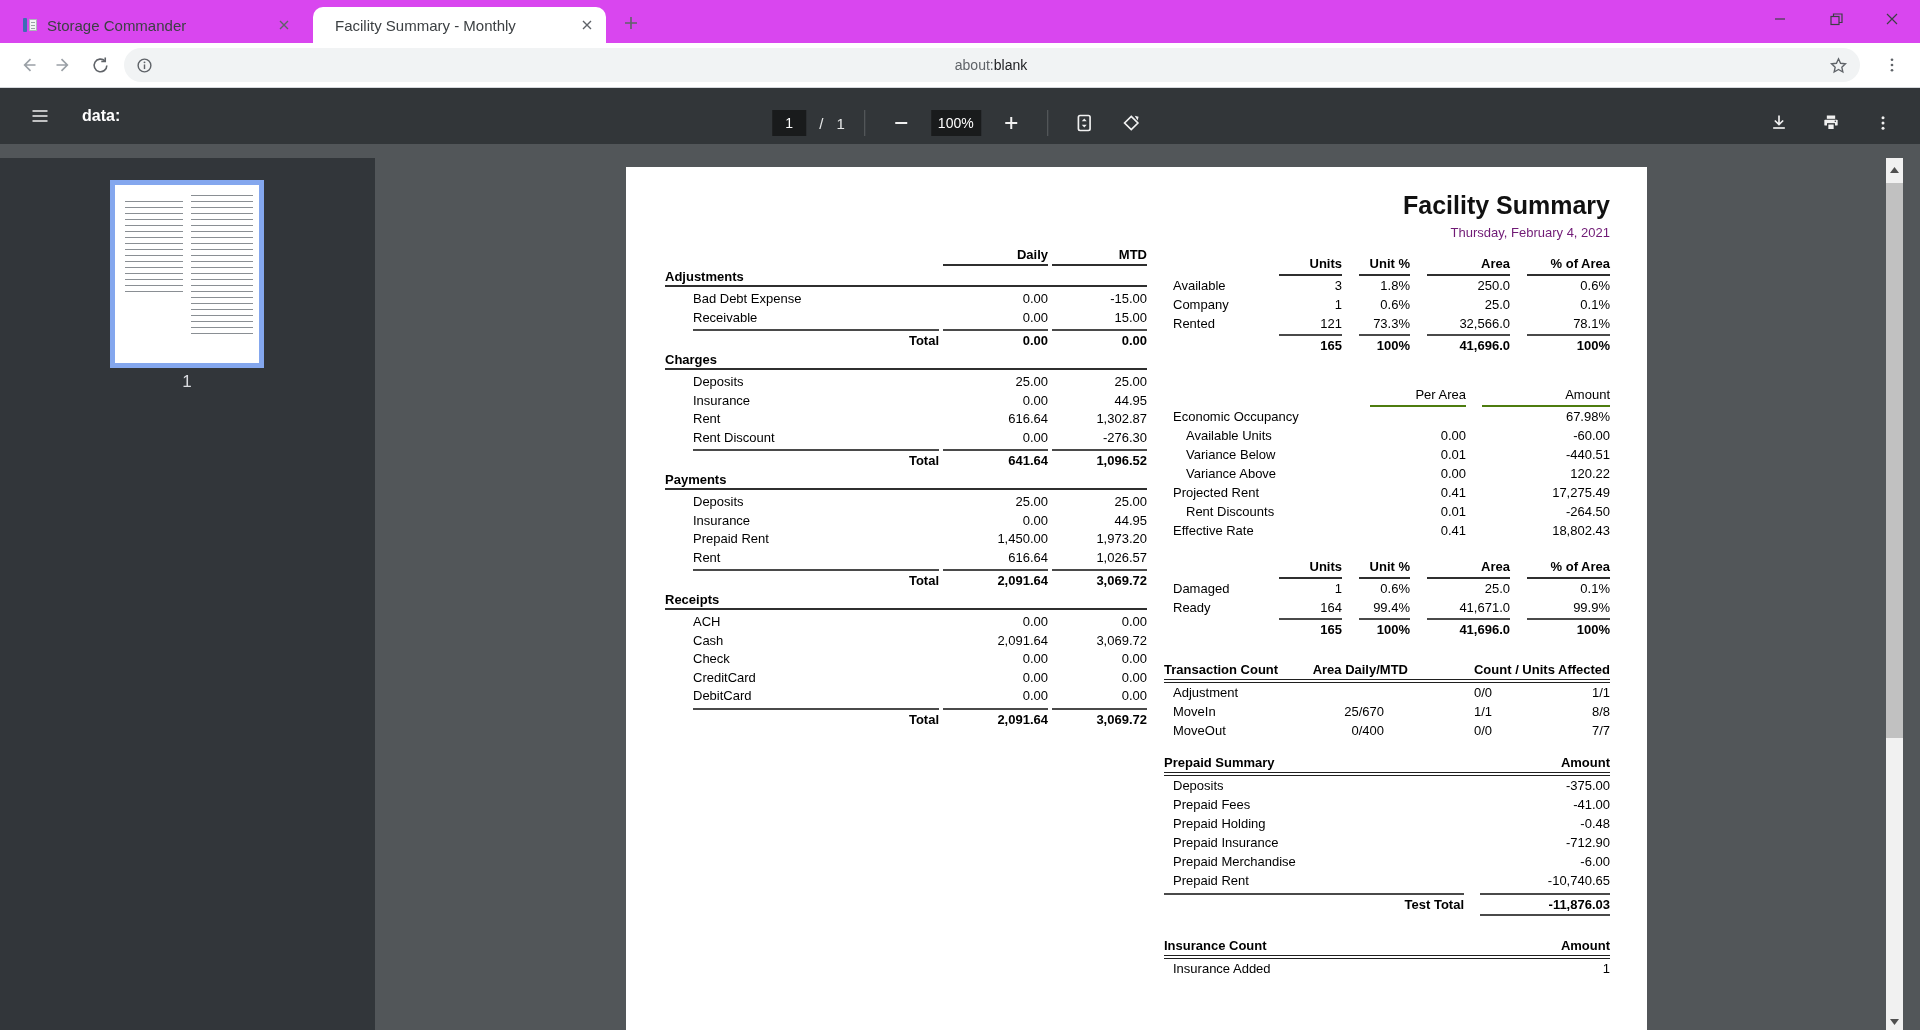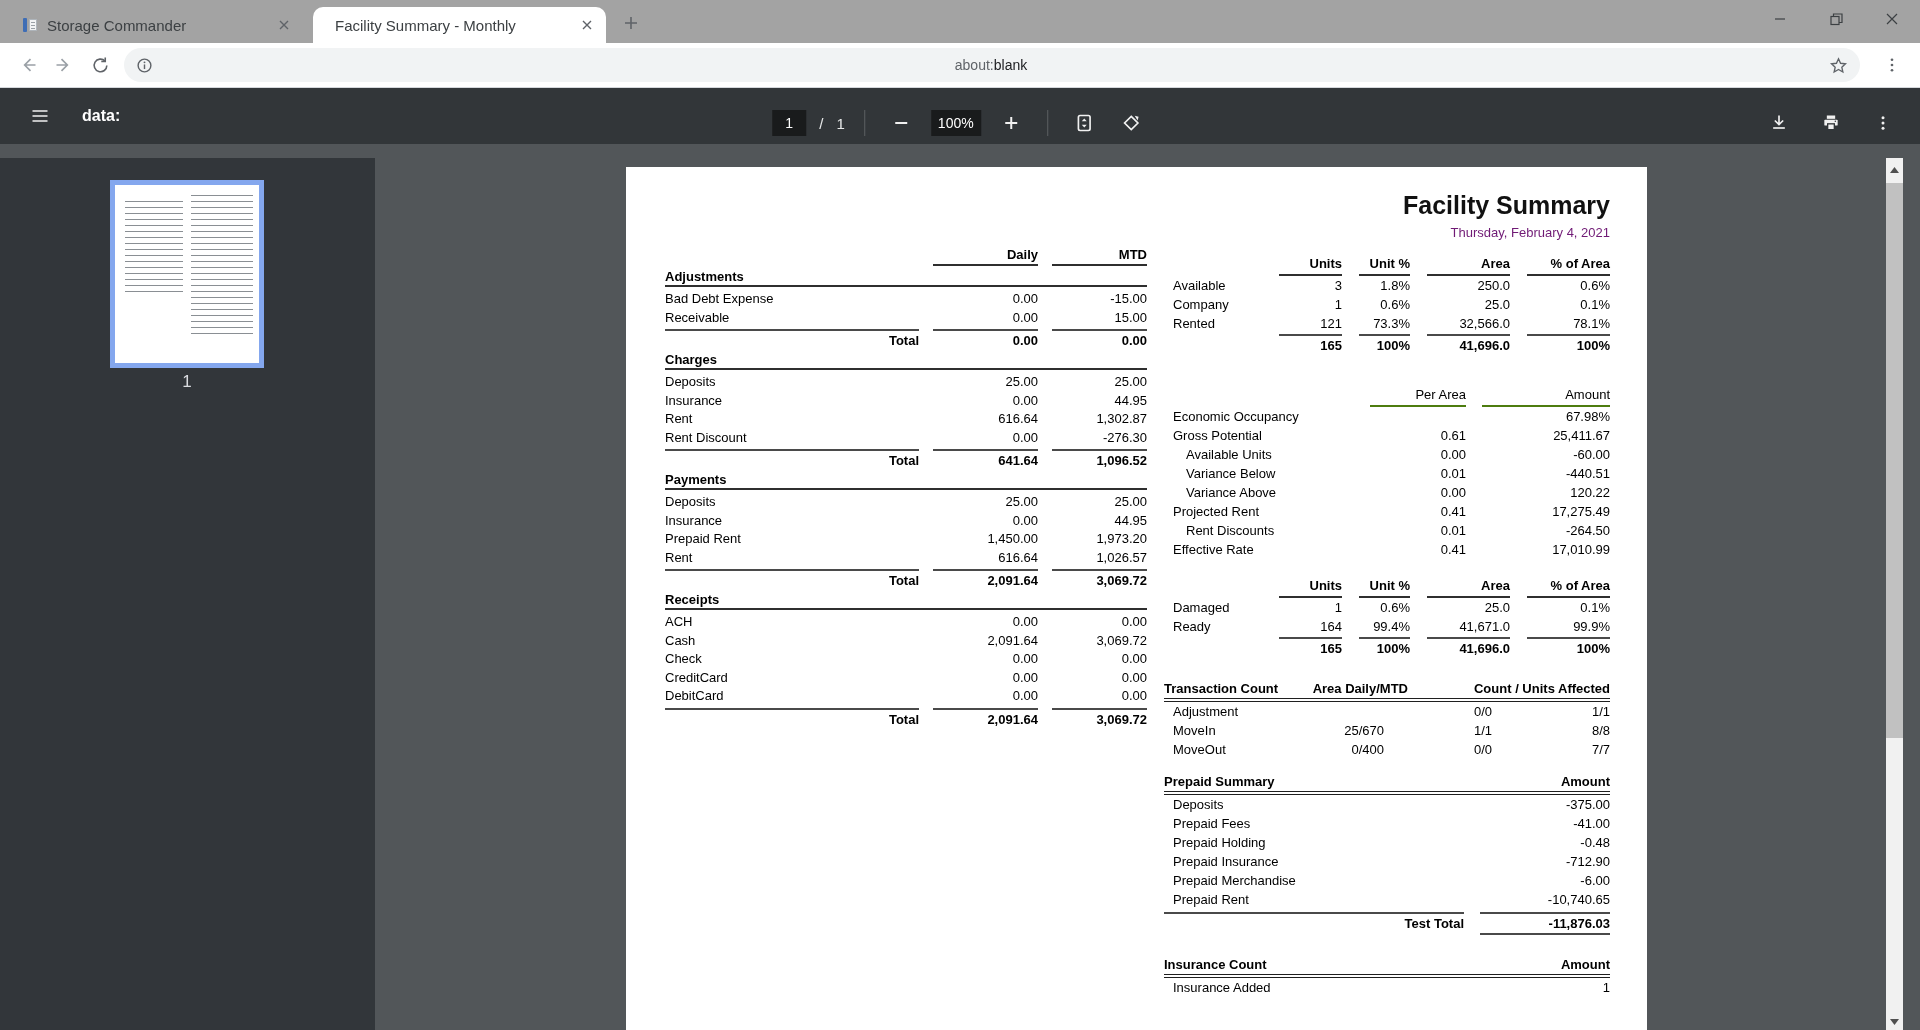--- a/index.html
+++ b/index.html
@@ -4,21 +4,21 @@
 <style>
   * { box-sizing: border-box; }
   html,body { margin:0; padding:0; }
   body {
     width:1920px; height:1030px; overflow:hidden;
     font-family:"Liberation Sans", sans-serif;
     background:#525659;
   }
   
   .tabstrip {
-    position:relative; height:43px; background:#a3a3a3;
+    position:relative; height:43px; background:#d946ef;
     display:flex; align-items:flex-end;
   }
   .tab {
     height:36px; width:293px; display:flex; align-items:center;
     padding:0 8px 0 12px;
   }
   .tab.inactive { margin-left:10px; }
   .tab.active { background:#FFFFFF; border-radius:10px 10px 0 0; padding-left:22px; margin-left:10px; }
   .favicon { width:16px; height:16px; position:relative; margin-right:9px; flex:none; }
   .fav-bar { position:absolute; left:1px; top:1px; width:4px; height:14px; background:#3E6DB5; border-radius:1px; }
@@ -83,21 +83,21 @@
 
   
   .page {
     position:absolute; left:251px; top:9px; width:1021px; height:1400px;
     background:#FFFFFF; color:#000; font-size:13px;
   }
   .report-title { position:absolute; top:24px; right:37px; font-size:25px; font-weight:bold; color:#111; }
   .report-date { position:absolute; top:58px; right:37px; font-size:13px; color:#701a75; }
 
   .left-col { position:absolute; left:39px; top:78px; width:482px; }
-  .lrow { display:grid; grid-template-columns:1fr 105px 95px; column-gap:14px; height:18.5px; line-height:18.5px; }
+  .lrow { display:grid; grid-template-columns:1fr 105px 95px; column-gap:4px; height:18.5px; line-height:18.5px;margin-left:28px; }
   .lrow .num { text-align:right; }
   .lhead { height:21px; line-height:19px; }
   .lhead .num { font-weight:bold; border-bottom:2px solid #2F2F2F; }
   .lsec { font-weight:bold; border-bottom:2px solid #2F2F2F; height:19px; line-height:17px; margin:2px 0 3px 0; }
   .ltotal { font-weight:bold; margin-top:2px; height:20px; line-height:19px; margin-bottom:2px; }
   .ltotal .tlab { text-align:right; }
   .ltotal > div { border-top:2px solid #4A4A4A; }
 
   .right-col { position:absolute; left:538px; top:88px; width:446px; }
   .rtitle { font-weight:bold; border-bottom:4px double #1F1F1F; height:20px; line-height:16px; margin-bottom:2px; }
@@ -459,25 +459,20 @@
               <div class="lab"></div>
               <div class="c">Per Area</div>
               <div class="c">Amount</div>
             </div>
             <div class="orow">
               <div class="lab ind0">Economic Occupancy</div>
               <div class="c"></div>
               <div class="c">67.98%</div>
             </div>
             <div class="orow">
-              <div class="lab ind0">Gross Potential</div>
-              <div class="c">0.61</div>
-              <div class="c">25,411.67</div>
-            </div>
-            <div class="orow">
               <div class="lab ind1">Available Units</div>
               <div class="c">0.00</div>
               <div class="c">-60.00</div>
             </div>
             <div class="orow">
               <div class="lab ind1">Variance Below</div>
               <div class="c">0.01</div>
               <div class="c">-440.51</div>
             </div>
             <div class="orow">
@@ -491,21 +486,21 @@
               <div class="c">17,275.49</div>
             </div>
             <div class="orow">
               <div class="lab ind1">Rent Discounts</div>
               <div class="c">0.01</div>
               <div class="c">-264.50</div>
             </div>
             <div class="orow">
               <div class="lab ind0">Effective Rate</div>
               <div class="c">0.41</div>
-              <div class="c">17,010.99</div>
+              <div class="c">18,802.43</div>
             </div>
           </div>
         <div class="u2head" id="condition-table">
             <div class="urow uhead">
               <div class="lab"></div>
               <div class="c">Units</div>
               <div class="c">Unit %</div>
               <div class="c">Area</div>
               <div class="c">% of Area</div>
             </div>

